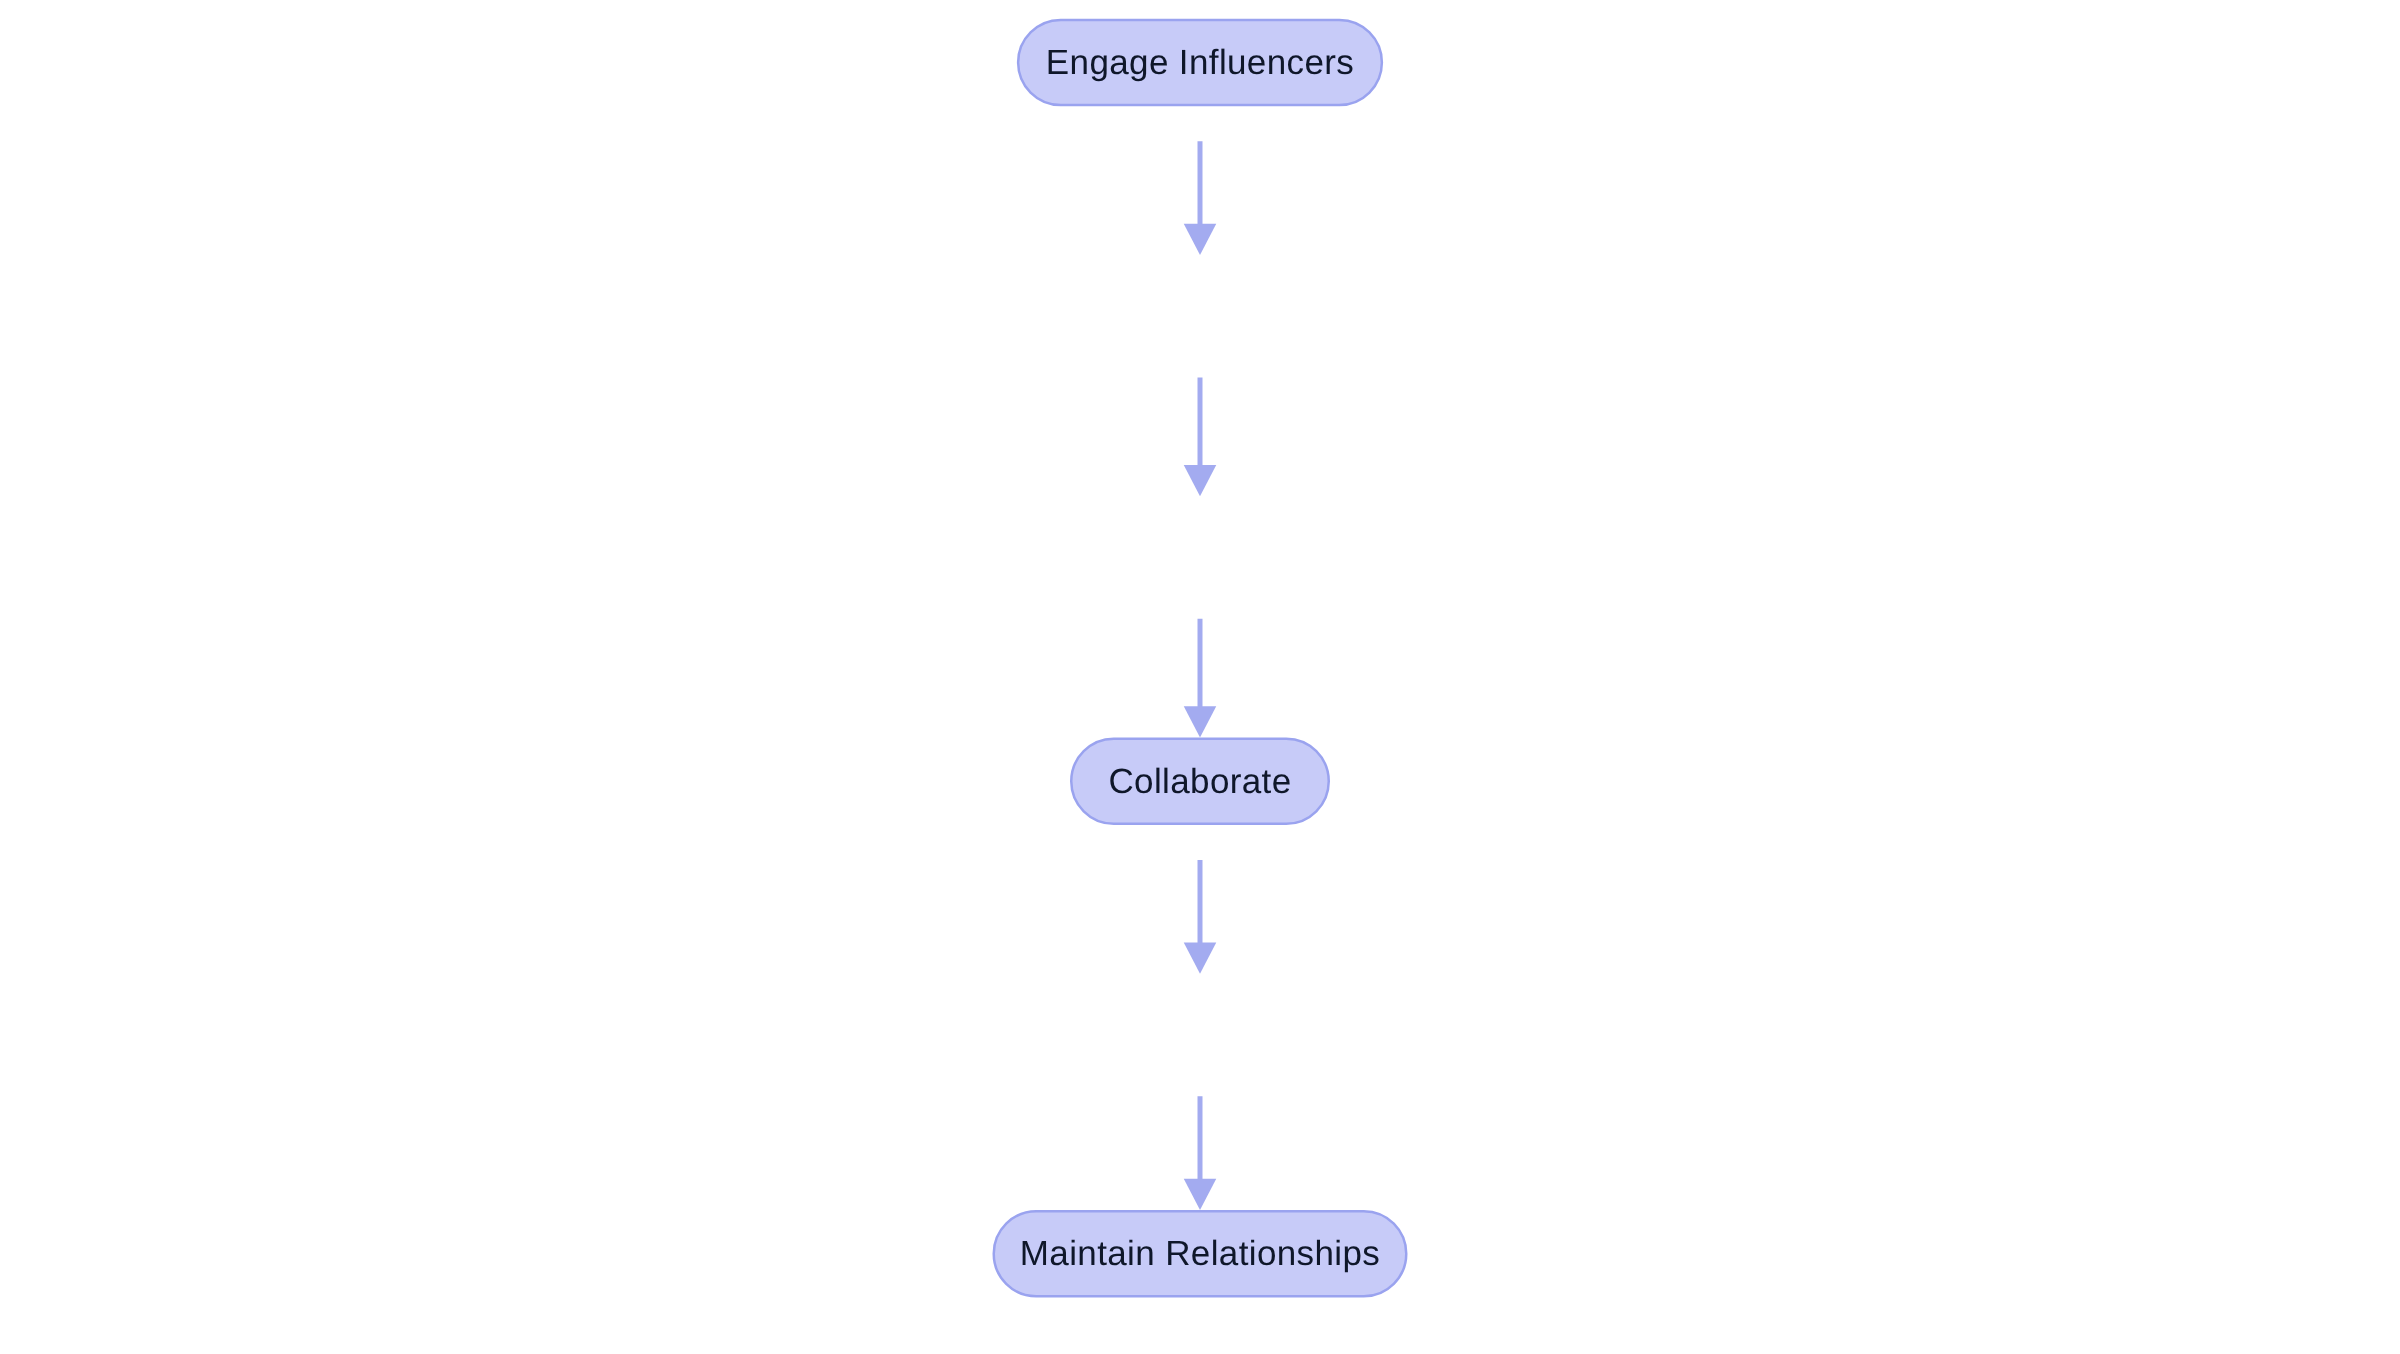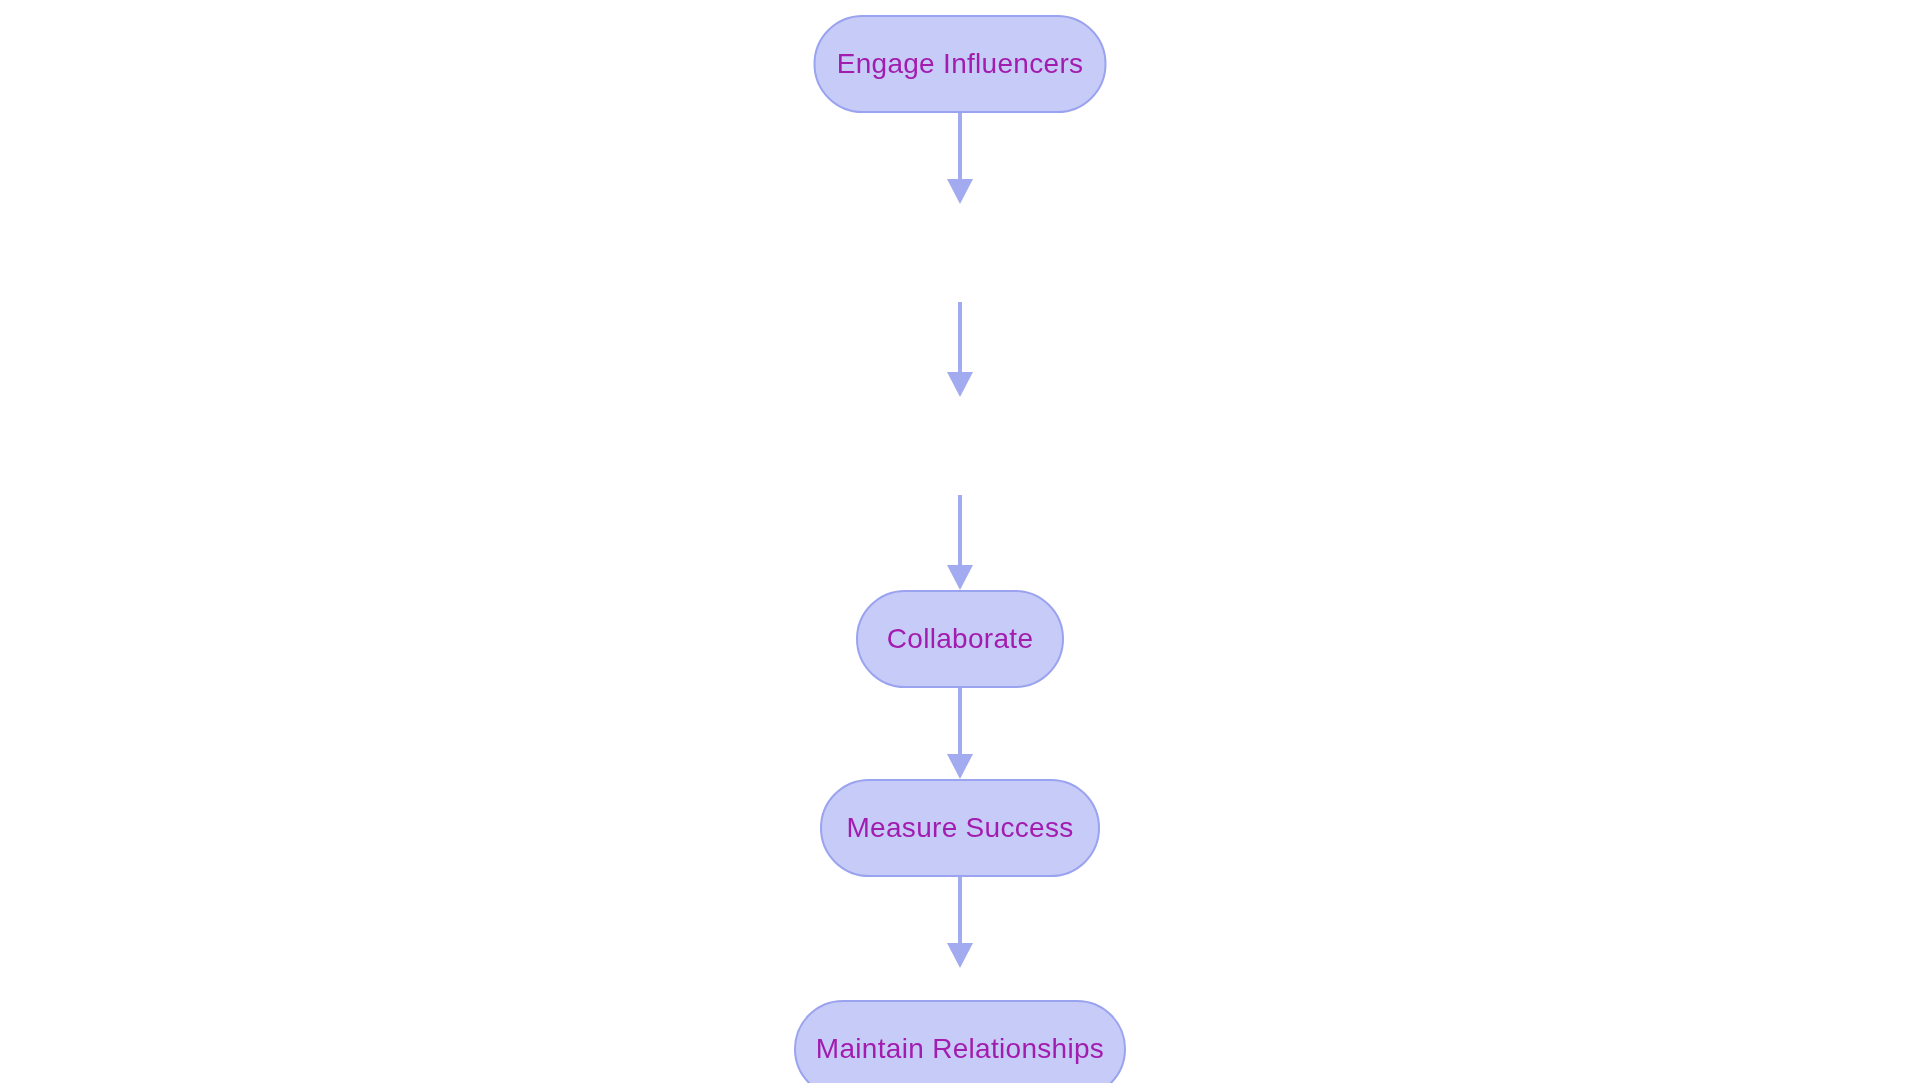--- a/index.html
+++ b/index.html
@@ -12,39 +12,39 @@
     width: 1920px;
     height: 1083px;
     background: #ffffff;
     overflow: hidden;
     font-family: "Liberation Sans", sans-serif;
   }
   .flow-node {
     position: absolute;
     left: 50%;
     transform: translateX(-50%);
-    height: 98px;
+    height: 70px;
     border-radius: 49px;
     background: #c7cbf8;
     border: 2px solid #9aa3ef;
     box-sizing: border-box;
     display: flex;
     align-items: center;
     justify-content: center;
-    color: #a21caf;
+    color: #0f172a;
     font-size: 28px;
     letter-spacing: 0.3px;
     white-space: nowrap;
   }
   .n1 { top: 15px;  width: 293px; }
   .n2 { top: 204px; width: 217px; }
   .n3 { top: 397px; width: 297px; }
   .n4 { top: 590px; width: 208px; }
   .n5 { top: 779px; width: 280px; }
-  .n6 { top: 1000px; width: 332px; }
+  .n6 { top: 968px; width: 332px; }
 
   .flow-arrow {
     position: absolute;
     left: 50%;
     transform: translateX(-50%);
     display: flex;
     flex-direction: column;
     align-items: center;
   }
   .a1 { top: 113px; height: 91px; }
@@ -95,23 +95,20 @@
 
   <div class="flow-node n4">
     <span>Collaborate</span>
   </div>
 
   <div class="flow-arrow a4">
     <div class="shaft"></div>
     <div class="head"></div>
   </div>
 
-  <div class="flow-node n5">
-    <span>Measure Success</span>
-  </div>
 
   <div class="flow-arrow a5">
     <div class="shaft"></div>
     <div class="head"></div>
   </div>
 
   <div class="flow-node n6">
     <span>Maintain Relationships</span>
   </div>
 

